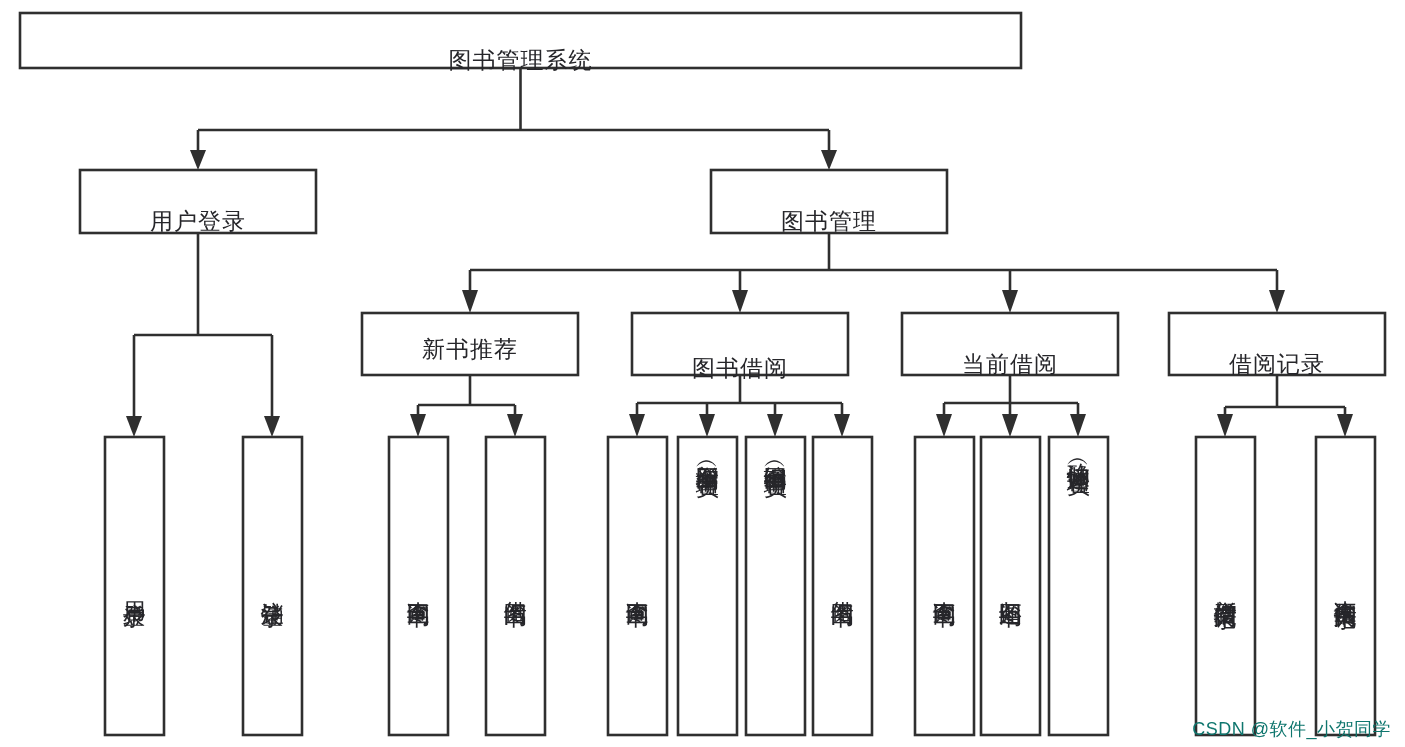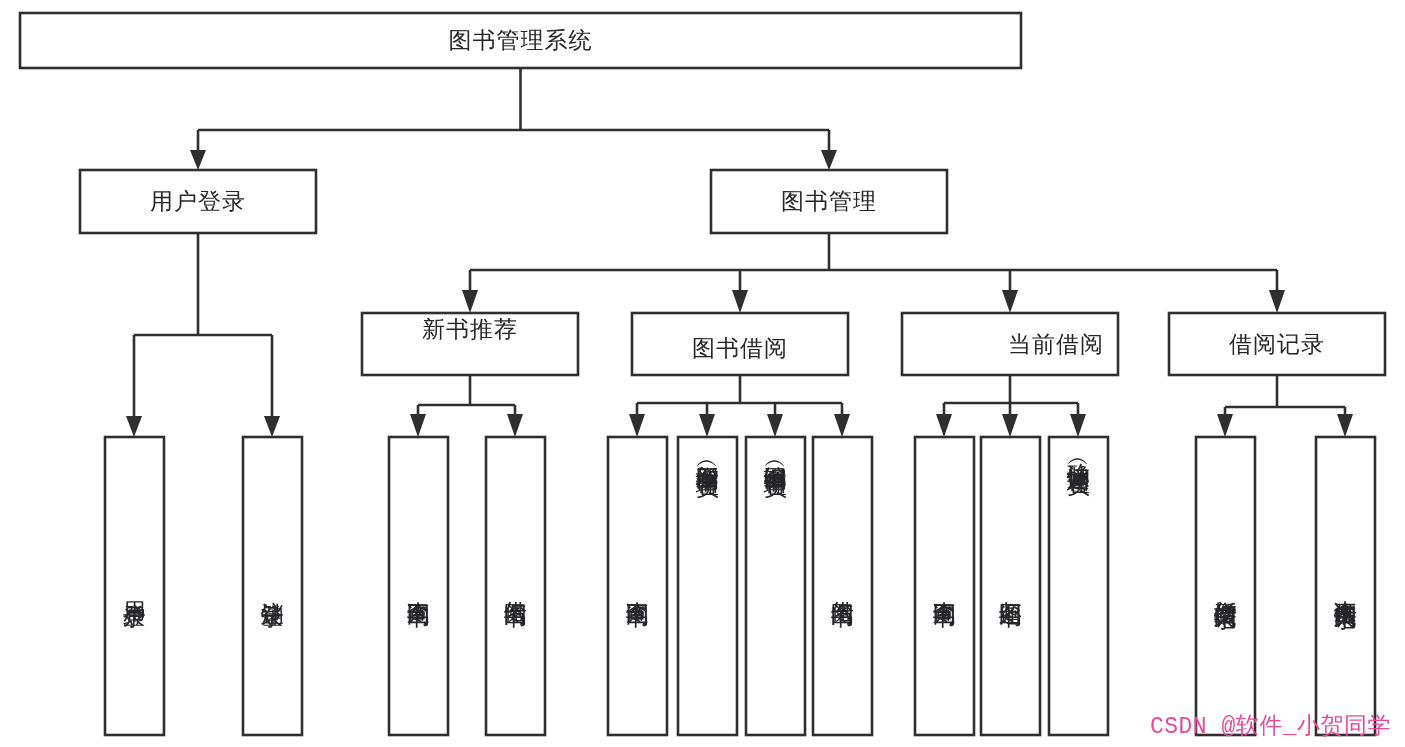--- a/index.html
+++ b/index.html
@@ -60,29 +60,30 @@
     position: absolute;
     display: flex;
     align-items: center;
     justify-content: center;
     font-size: 23px;
     color: #26262a;
     letter-spacing: 1px;
     white-space: nowrap;
     pointer-events: none;
     font-family: "Liberation Sans", "DejaVu Sans", sans-serif;
+    margin-top: 20px;
   }
   #watermark {
     position: absolute;
     right: 14px;
     bottom: 6px;
-    font-size: 23px;
-    color: #ec4899;
+    font-size: 18px;
+    color: #0f766e;
     letter-spacing: 0.5px;
-    font-family: Liberation Mono, monospace;
+    font-family: Liberation Sans, sans-serif;
     white-space: nowrap;
   }
 </style>
 </head>
 <body>
 
 <div id="diagram-root">
 
   <svg class="diagram-canvas" viewBox="0 0 1405 747">
 
@@ -192,21 +193,21 @@
     <rect class="node-box" x="1316" y="437" width="59" height="298"></rect>
   </svg>
 
   <div class="horiz-label-wrap" style="left:20px; top:13px; width:1001px; height:55px;">图书管理系统</div>
 
   <div class="horiz-label-wrap" style="left:80px; top:170px; width:236px; height:63px;">用户登录</div>
   <div class="horiz-label-wrap" style="left:711px; top:170px; width:236px; height:63px;">图书管理</div>
 
   <div class="horiz-label-wrap" style="left:362px; top:298px; width:216px; height:62px;">新书推荐</div>
   <div class="horiz-label-wrap" style="left:632px; top:313px; width:216px; height:70px;">图书借阅</div>
-  <div class="horiz-label-wrap" style="left:948px; top:313px; width:216px; height:62px;">当前借阅</div>
+  <div class="horiz-label-wrap" style="left:902px; top:313px; width:216px; height:62px;">当前借阅</div>
   <div class="horiz-label-wrap" style="left:1169px; top:313px; width:216px; height:62px;">借阅记录</div>
 
   <div class="vert-label-wrap" style="left:105px; top:437px; width:59px; height:298px;">用户登录</div>
   <div class="vert-label-wrap" style="left:243px; top:437px; width:59px; height:298px;">注销登录</div>
 
   <div class="vert-label-wrap" style="left:389px; top:437px; width:59px; height:298px;">查询图书</div>
   <div class="vert-label-wrap" style="left:486px; top:437px; width:59px; height:298px;">借阅图书</div>
 
   <div class="vert-label-wrap" style="left:608px; top:437px; width:59px; height:298px;">查询图书</div>
   <div class="vert-label-wrap" style="left:678px; top:437px; width:59px; height:298px; justify-content:flex-start; padding-top:10px; box-sizing:border-box;">新增图书（管理员）</div>

